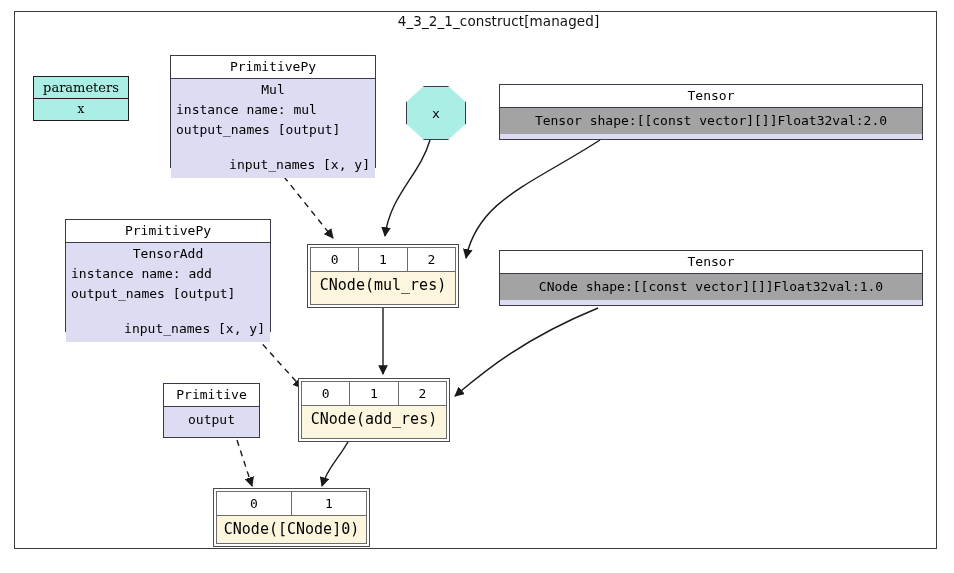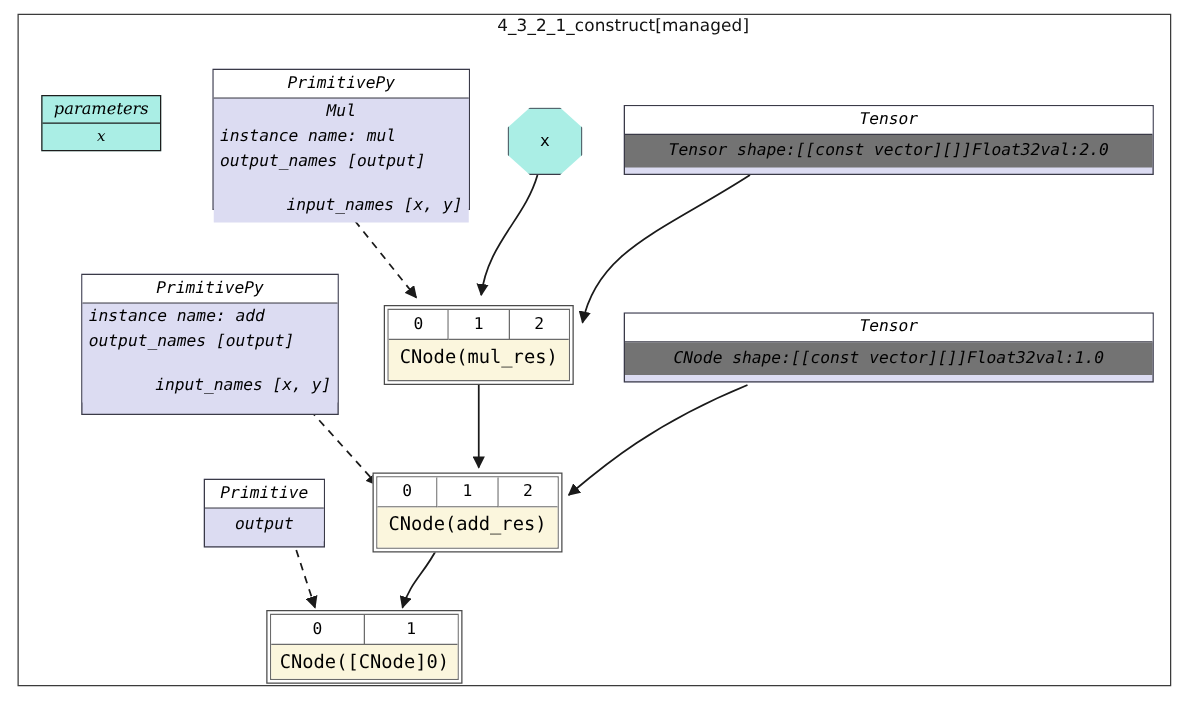--- a/index.html
+++ b/index.html
@@ -38,21 +38,20 @@
     font-size: 13.5px;
     color: #111111;
     letter-spacing: 0.1px;
     padding-left: 23px;
   }
 
   
   .node {
     position: absolute;
     box-sizing: border-box;
-    font-style: italic;
   }
 
   
   .params-box {
     border: 1.4px solid #1d1d1d;
     background: #aaeee5;
     font-family: "DejaVu Serif", serif;
     font-size: 13px;
     color: #000000;
     box-sizing: border-box;
@@ -95,21 +94,21 @@
     line-height: 20px;
     white-space: pre;
   }
   .rec .line.c { text-align: center; }
   .rec .line.l { text-align: left; }
   .rec .line.r { text-align: right; margin-top: 15px; }
 
   
   .tensor-box .hdr { line-height: 22px; height: 23px; }
   .tensor-box .val {
-    background: #737373;
+    background: #a3a3a3;
     text-align: center;
     line-height: 25px;
     height: 26px;
     white-space: pre;
     font-size: 13px;
     box-sizing: border-box;
   }
 
   
   .octagon {
@@ -221,20 +220,21 @@
       <div class="line c">Mul</div>
       <div class="line l">instance name: mul</div>
       <div class="line l">output_names [output]</div>
       <div class="line r">input_names [x, y]</div>
     </div>
   </div>
 
   <div class="node rec" style="left:65px; top:219px; width:206px; height:113px;">
     <div class="hdr">PrimitivePy</div>
     <div class="body">
+      <div class="line c">TensorAdd</div>
       <div class="line l">instance name: add</div>
       <div class="line l">output_names [output]</div>
       <div class="line r">input_names [x, y]</div>
     </div>
   </div>
 
   <div class="node rec" style="left:163px; top:383px; width:97px; height:55px;">
     <div class="hdr">Primitive</div>
     <div class="body" style="padding-top:3px;">
       <div class="line c">output</div>

